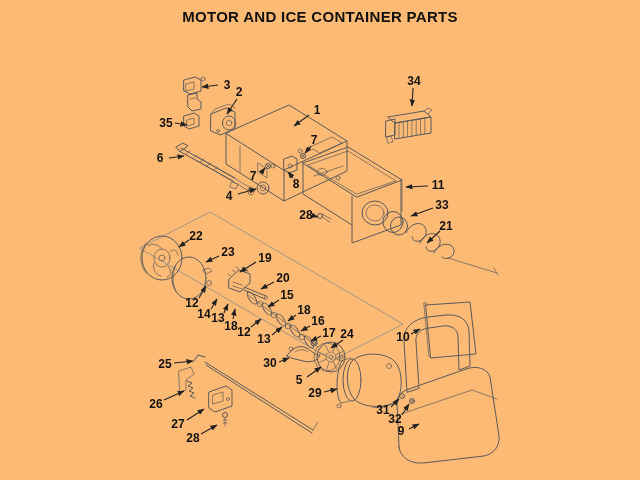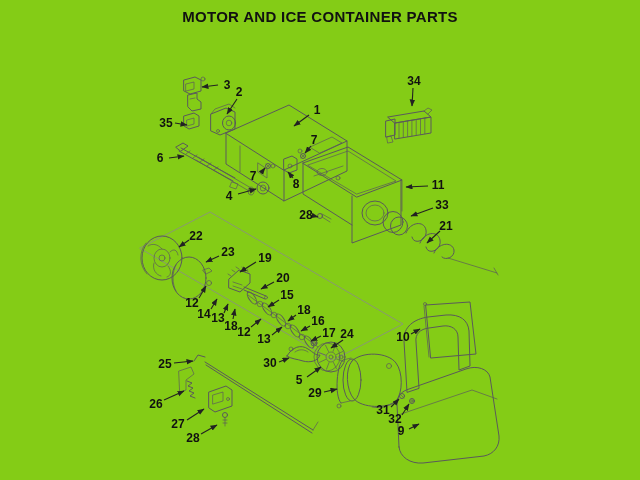--- a/index.html
+++ b/index.html
@@ -1,16 +1,16 @@
 <!DOCTYPE html>
 <html><head>
 <meta charset="utf-8">
 <style>
   html,body{margin:0;padding:0;background:#fff;}
-  #page{position:relative;width:640px;height:480px;background:#84cc16;overflow:hidden;
+  #page{position:relative;width:640px;height:480px;background:#fdba74;overflow:hidden;
         font-family:"Liberation Sans",sans-serif;}
   .title{position:absolute;top:8px;left:0;width:100%;text-align:center;
          font-size:15px;font-weight:bold;color:#111;letter-spacing:.3px;}
   svg{position:absolute;top:0;left:0;}
   .art{stroke:#5a5a5a;fill:none;stroke-width:1;stroke-linecap:round;stroke-linejoin:round;}
   .art .fine{stroke-width:.7;}
   .ghost{stroke:#8a8a8a;stroke-width:.8;}
   .leader{stroke:#222;stroke-width:1.1;fill:none;}
   .callout{font:bold 12px "Liberation Sans",sans-serif;fill:#111;
            text-anchor:middle;dominant-baseline:central;}

